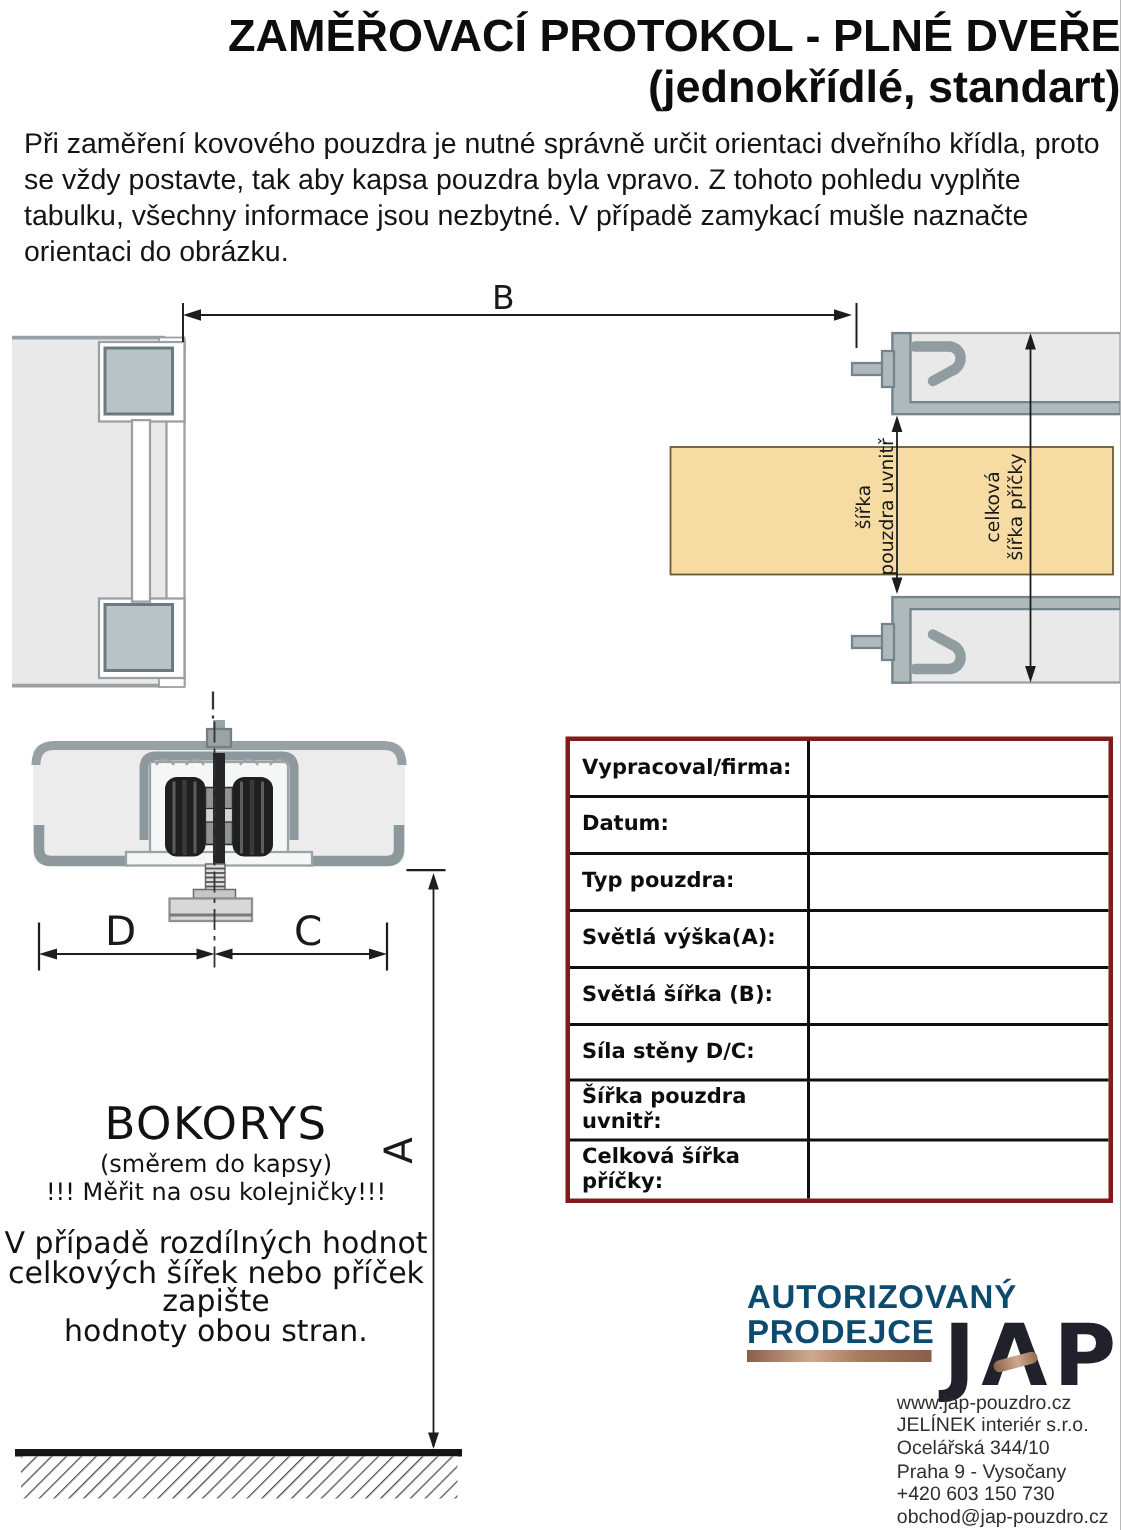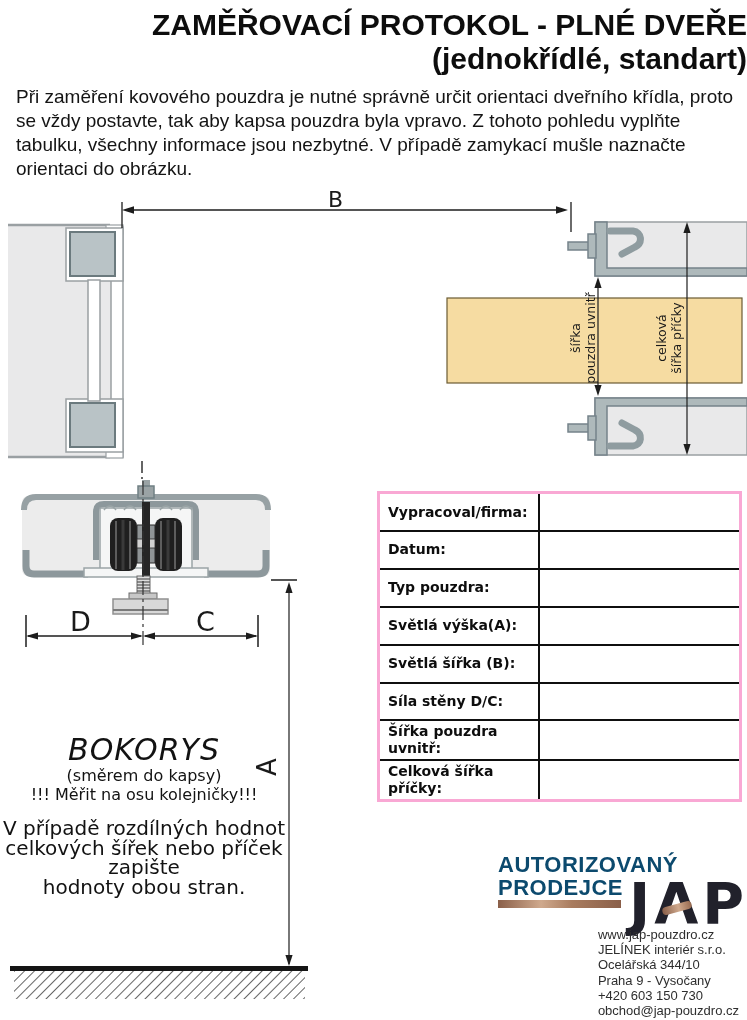--- a/index.html
+++ b/index.html
@@ -23,33 +23,33 @@
             font-family:"DejaVu Sans",sans-serif;font-size:12.5px;line-height:15px;
             white-space:nowrap;color:#1a1a1a;}
   #pocket-label{left:583px;top:338px;}
   #total-label{left:669px;top:338px;}
   #red-note{left:296px;top:417px;font-family:"DejaVu Sans",sans-serif;
             font-size:14px;line-height:19px;color:#cc3333;}
 
   
   #meas-table{left:377px;top:491px;width:365px;height:311px;
               display:grid;grid-template-columns:160px 1fr;
-              grid-auto-rows:1fr;border:3px solid #f9a8d4;box-sizing:border-box;
+              grid-auto-rows:1fr;border:3px solid #7f1d1d;box-sizing:border-box;
               background:#fff;}
   #meas-table .lbl{border-right:2.5px solid #0f0f0f;border-bottom:2.5px solid #0f0f0f;
        display:flex;align-items:center;padding:2px 4px 2px 8px;
        font-family:"DejaVu Sans",sans-serif;font-weight:bold;font-size:14px;
        line-height:1.2;color:#0d0d0d;box-sizing:border-box;}
   #meas-table .val{border-bottom:2.5px solid #0f0f0f;box-sizing:border-box;}
   #meas-table .lbl.last,#meas-table .val.last{border-bottom:none;}
 
   
   #bokorys-block{left:0;top:733px;width:288px;text-align:center;
                  font-family:"DejaVu Sans",sans-serif;color:#121212;}
-  #bokorys-heading{font-size:30px;line-height:33px;letter-spacing:1px;font-style:italic;}
+  #bokorys-heading{font-size:30px;line-height:33px;letter-spacing:1px;}
   .bok-sub{font-size:16px;line-height:19px;}
   #bokorys-note{margin-top:15px;font-size:20px;line-height:19.5px;}
 
   
   #authorized{left:498px;top:853px;font-weight:bold;font-size:22px;line-height:23px;
               letter-spacing:0.5px;color:#0c4a6e;}
   #copper-bar{left:498px;top:900px;width:123px;height:8px;
               background:linear-gradient(90deg,#8a5f49,#cfa98d 35%,#a97c5f 60%,#8a5f49);}
   #jap-logo{left:629px;top:876px;font-family:"DejaVu Sans",sans-serif;font-weight:bold;
             font-size:57px;line-height:56px;letter-spacing:4px;color:#21212b;}

